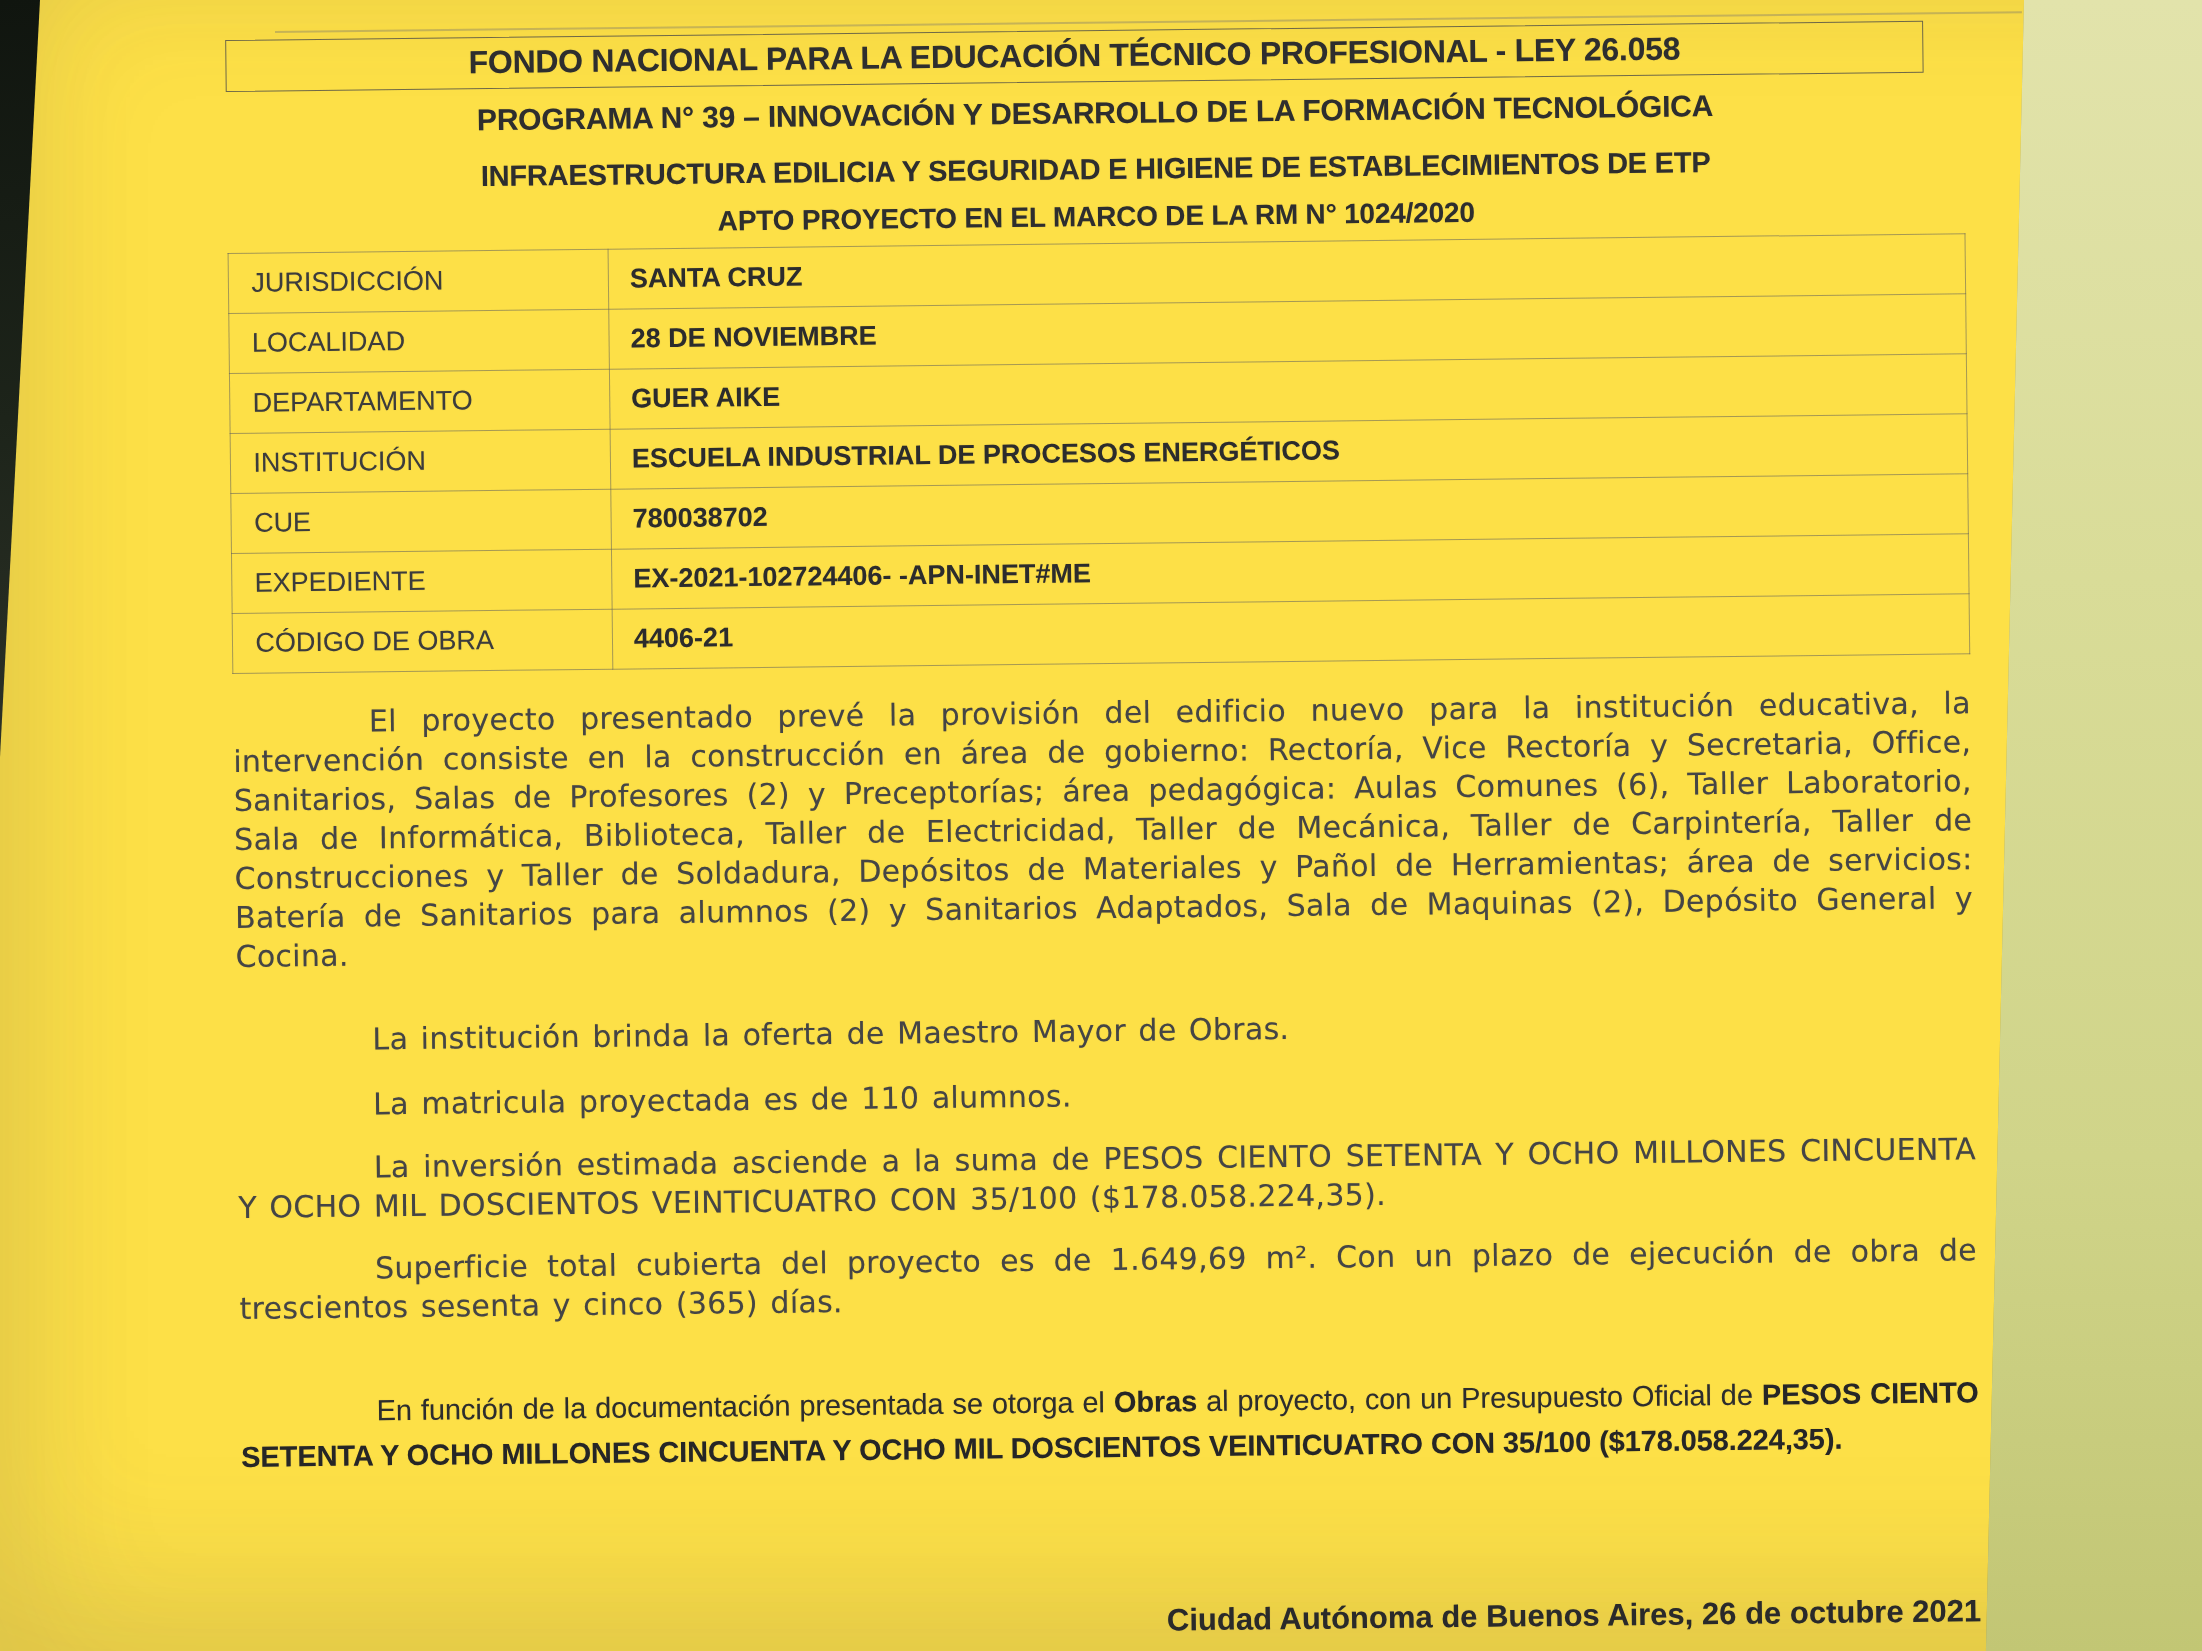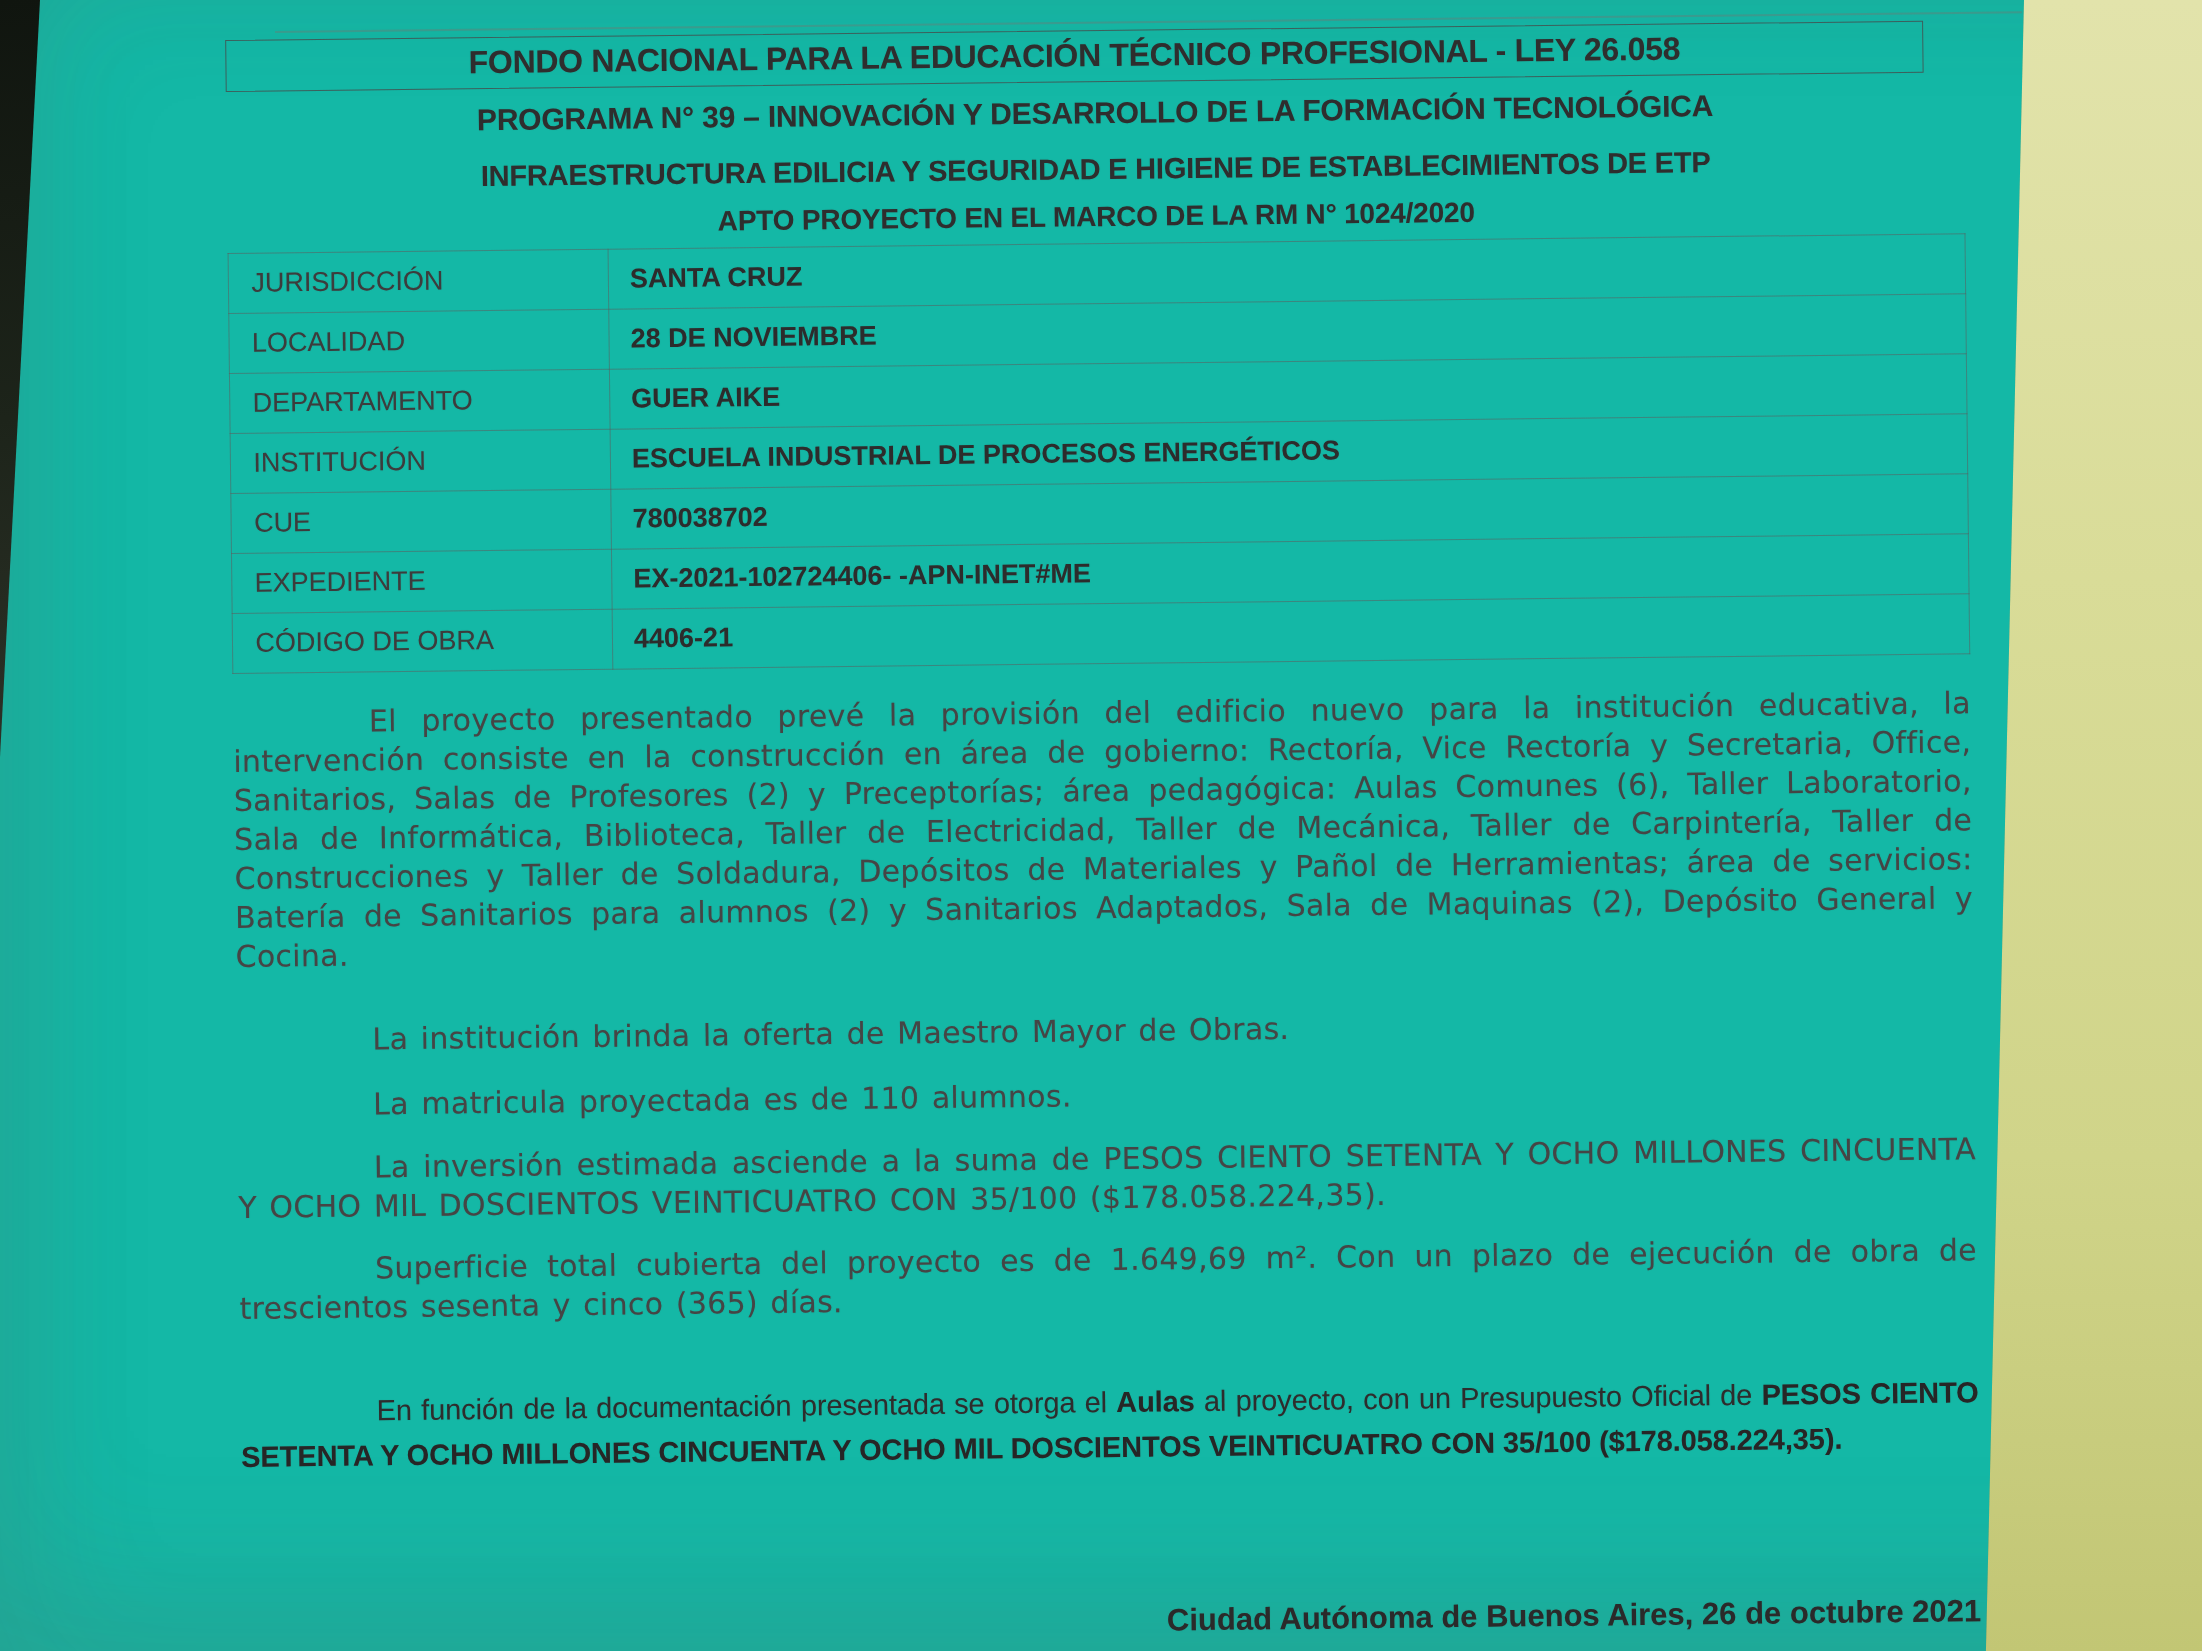--- a/index.html
+++ b/index.html
@@ -1,20 +1,20 @@
 <!DOCTYPE html>
 <html style="font-size:13.8px"><head>
 <meta charset="utf-8">
 <style>
   html,body{margin:0;padding:0;background:#777;}
   .photo{
     position:relative;
     width:2203px;height:1652px;
     overflow:hidden;
-    background:#14b8a6;
+    background:#fde047;
     font-family:"Liberation Sans",sans-serif;
   }
   
   .paper{
     position:absolute;inset:0;
     background:
       radial-gradient(ellipse 1549px 1032px at 40% 30%, rgba(255,255,255,.38), rgba(255,255,255,0) 70%),
       linear-gradient(158deg,#edebe9 0%,#e7e5e2 38%,#e0dedา 0,#dfddd9 72%,#d5d3ce 100%);
   }
   .paper::after{
@@ -155,21 +155,21 @@
     <p class="gothic p-project">El proyecto presentado prevé la provisión del edificio nuevo para la institución educativa, la intervención consiste en la construcción en área de gobierno: Rectoría, Vice Rectoría y Secretaria, Office, Sanitarios, Salas de Profesores (2) y Preceptorías; área pedagógica: Aulas Comunes (6), Taller Laboratorio, Sala de Informática, Biblioteca, Taller de Electricidad, Taller de Mecánica, Taller de Carpintería, Taller de Construcciones y Taller de Soldadura, Depósitos de Materiales y Pañol de Herramientas; área de servicios: Batería de Sanitarios para alumnos (2) y Sanitarios Adaptados, Sala de Maquinas (2), Depósito General y Cocina.</p>
 
     <p class="gothic p-offer">La institución brinda la oferta de Maestro Mayor de Obras.</p>
 
     <p class="gothic p-enrollment">La matricula proyectada es de 110 alumnos.</p>
 
     <p class="gothic p-investment">La inversión estimada asciende a la suma de PESOS CIENTO SETENTA Y OCHO MILLONES CINCUENTA Y OCHO MIL DOSCIENTOS VEINTICUATRO CON 35/100 ($178.058.224,35).</p>
 
     <p class="gothic p-surface">Superficie total cubierta del proyecto es de 1.649,69 m². Con un plazo de ejecución de obra de trescientos sesenta y cinco (365) días.</p>
 
-    <p class="approval"><span>En función de la documentación presentada se otorga el </span><span class="b">Aulas</span><span> al proyecto, con un Presupuesto Oficial de </span><span class="b">PESOS CIENTO SETENTA Y OCHO MILLONES CINCUENTA Y OCHO MIL DOSCIENTOS VEINTICUATRO CON 35/100 ($178.058.224,35).</span></p>
+    <p class="approval"><span>En función de la documentación presentada se otorga el </span><span class="b">Obras</span><span> al proyecto, con un Presupuesto Oficial de </span><span class="b">PESOS CIENTO SETENTA Y OCHO MILLONES CINCUENTA Y OCHO MIL DOSCIENTOS VEINTICUATRO CON 35/100 ($178.058.224,35).</span></p>
 
     <div class="dateline">Ciudad Autónoma de Buenos Aires, 26 de octubre 2021</div>
   </div>
 
   <div class="desk-band-shadow"></div>
   <div class="desk-band"></div>
   <div class="corner-shadow"></div>
 
 </div>
 

